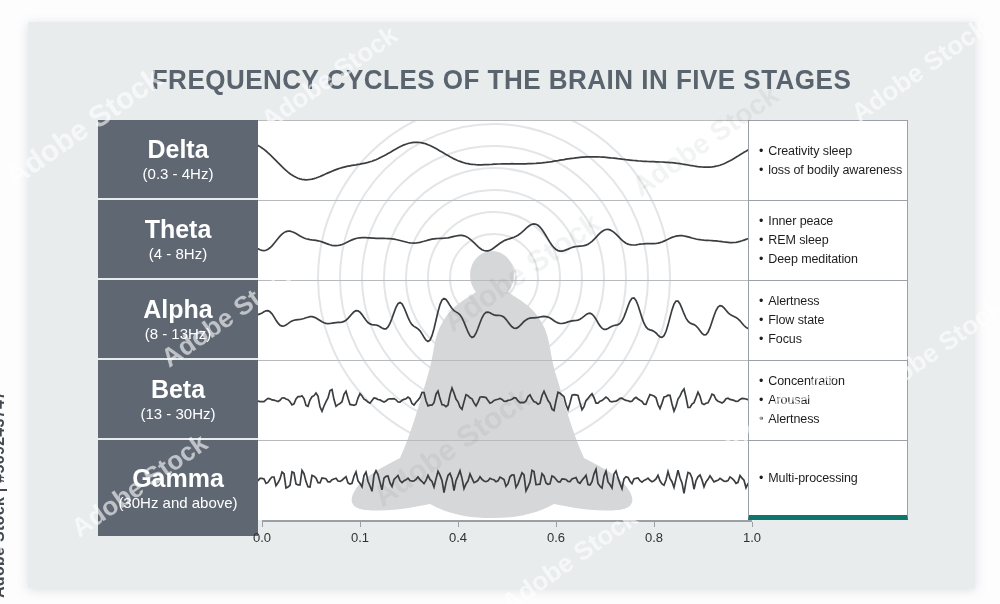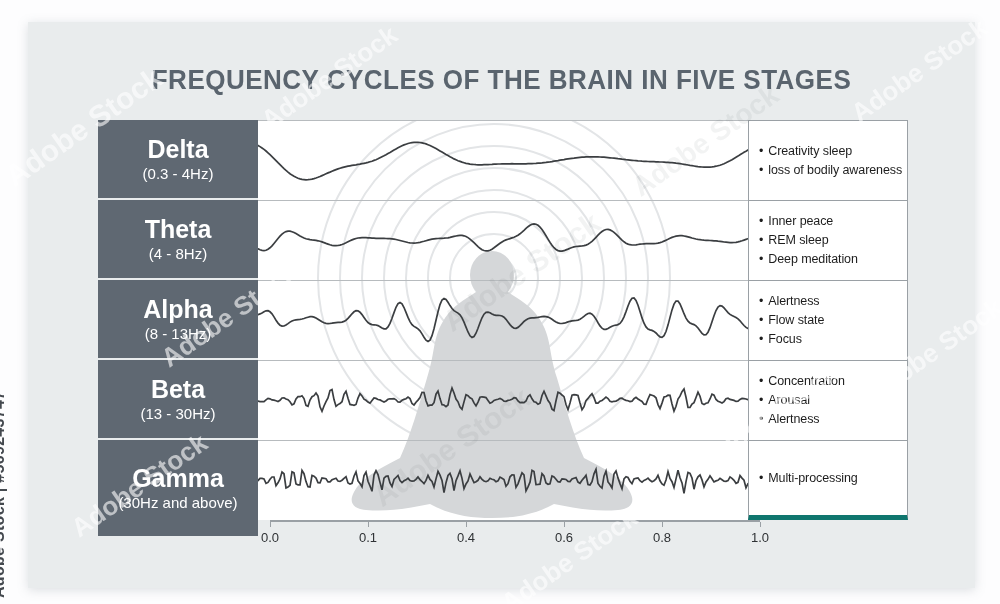--- a/index.html
+++ b/index.html
@@ -27,21 +27,21 @@
   .wave-cell svg{position:absolute;left:0;top:-1px;display:block;}
   
   .col-desc{position:absolute;left:650px;top:0;width:160px;}
   .desc-box{height:80px;box-sizing:border-box;background:#fff;border:1px solid #9aa0a5;
             border-bottom:none;display:flex;align-items:center;overflow:hidden;}
   .desc-box:last-child{border-bottom:5px solid #0f766e;}
   .desc-box ul{margin:0;padding:0 4px 0 10px;list-style:none;}
   .desc-box li{font-size:12.5px;color:#1d1d1d;line-height:1.52;white-space:nowrap;letter-spacing:-.1px;}
   .desc-box li::before{content:"•";margin-right:5px;}
   
-  .axis{position:absolute;left:12px;top:400px;width:810px;height:46px;text-decoration:underline;}
+  .axis{position:absolute;left:4px;top:400px;width:810px;height:46px;text-decoration:underline;}
   .axis-line{position:absolute;left:160px;top:0;width:490px;border-top:2px solid #9aa0a5;}
   .tick{position:absolute;top:2px;width:1px;height:5px;background:#9aa0a5;}
   .tick-label{position:absolute;top:10px;width:44px;margin-left:-22px;text-align:center;
               font-size:13px;color:#2f3235;}
   
   .side-mark{position:absolute;left:8px;bottom:6px;transform:rotate(-90deg);
              transform-origin:0 100%;white-space:nowrap;font-size:16px;font-weight:600;
              color:#44494f;letter-spacing:.3px;z-index:60;}
   .wm{position:absolute;transform:rotate(-35deg);font-weight:bold;white-space:nowrap;
       z-index:50;pointer-events:none;}

